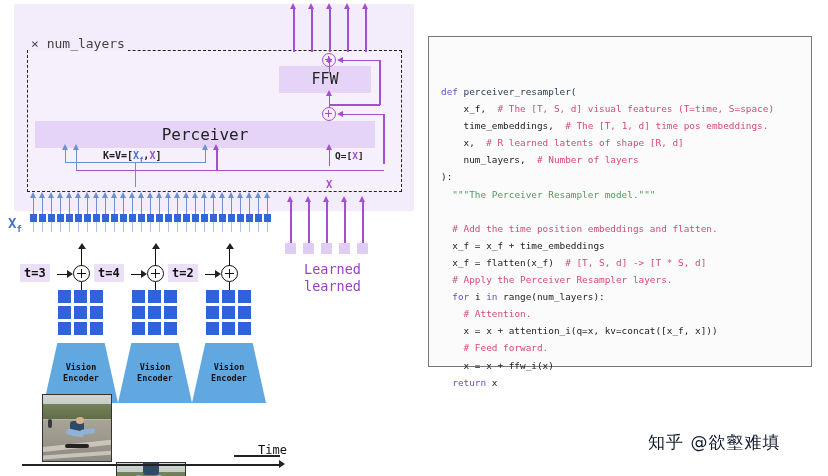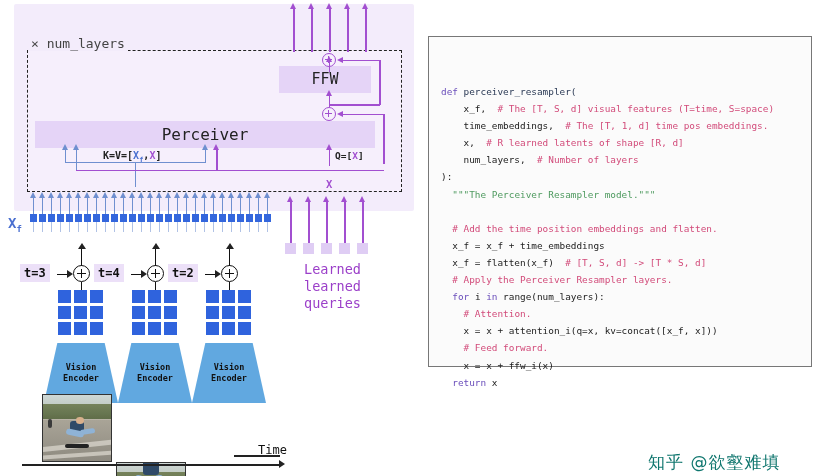--- a/index.html
+++ b/index.html
@@ -167,21 +167,21 @@
   }
   .c-kw{color:#6b4fbb;}
   .c-fn{color:#2b3a55;}
   .c-cm{color:#d24b7a;}
   .c-str{color:#4e9a5f;}
   .c-pl{color:#222;}
 
   
   #watermark{
     left:648px;top:431px;font-family:"DejaVu Sans","Liberation Sans",sans-serif;
-    font-size:17px;color:#0f766e;white-space:nowrap;letter-spacing:1px;margin-top:20px;
+    font-size:17px;color:#0f172a;white-space:nowrap;letter-spacing:1px;
   }
 </style>
 </head>
 <body>
 
 <div class="abs" id="diagram">
 
   <div class="abs" id="pr-panel"></div>
 
   <div class="abs" id="pr-xnum">× num_layers</div>
@@ -388,21 +388,20 @@
   <div class="abs" id="lq-row" style="left:285px;top:243px;">
       <div class="abs lq-sq" style="left: 0px; top: 0px;"></div>
       <div class="abs lq-sq" style="left: 18px; top: 0px;"></div>
       <div class="abs lq-sq" style="left: 36px; top: 0px;"></div>
       <div class="abs lq-sq" style="left: 54px; top: 0px;"></div>
       <div class="abs lq-sq" style="left: 72px; top: 0px;"></div>
     </div>
   <div class="abs" id="lq-text">
       <div>Learned</div>
       <div>learned</div>
-      <div>queries</div>
     </div>
 
   <div class="abs">
 
     <div class="abs tbox" style="left:20px;top:264px;">t=3</div>
     <div class="abs" style="left:57px;top:273.5px;width:12px;height:1.6px;background:#111;"></div>
     <div class="abs arrow-right-k" style="left:67px;top:270px;"></div>
     <div class="abs plus-k" style="left:73px;top:265px;"></div>
     <div class="abs" style="left:80.5px;top:248px;width:1.6px;height:18px;background:#111;"></div>
     <div class="abs arrow-up-k" style="left:77.5px;top:243px;"></div>

